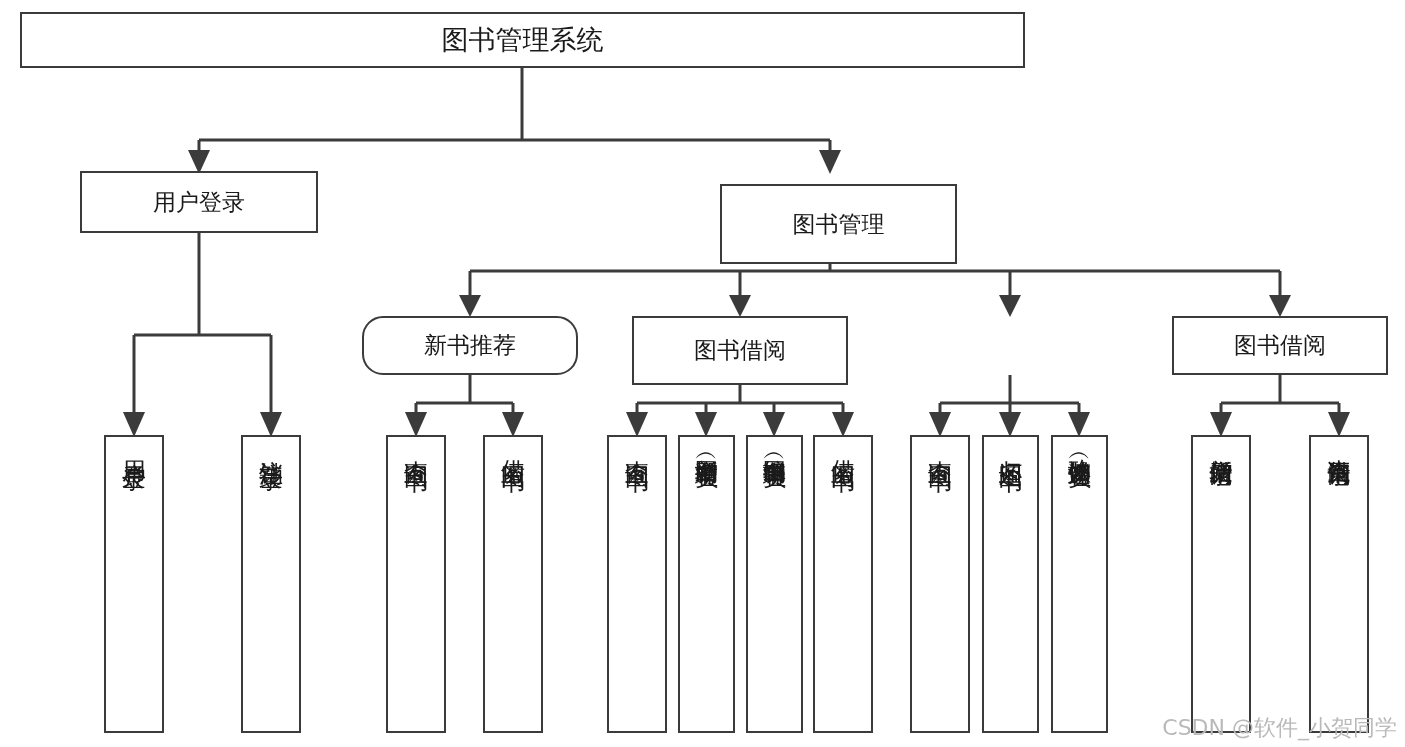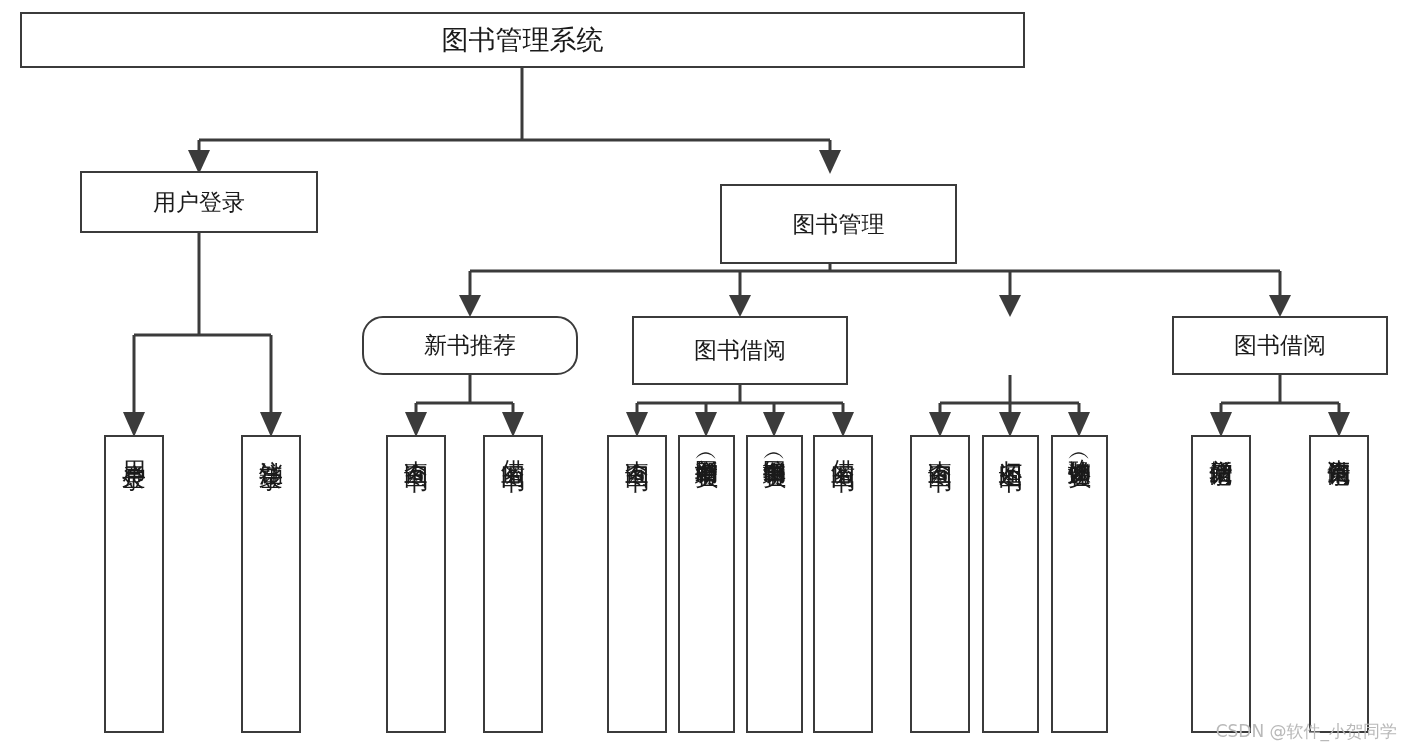--- a/index.html
+++ b/index.html
@@ -62,21 +62,21 @@
     line-height: 1;
   }
   .node.leaf.tall .node-label {
     font-size: 23px;
     letter-spacing: 1px;
   }
   .watermark {
     position: absolute;
     right: 8px;
     bottom: 4px;
-    font-size: 17px;
+    font-size: 22px;
     color: #b9b9b9;
     white-space: nowrap;
     font-family: "DejaVu Sans", "Liberation Sans", sans-serif;
   }
 </style>
 </head>
 <body>
 
 <div id="canvas">
 

